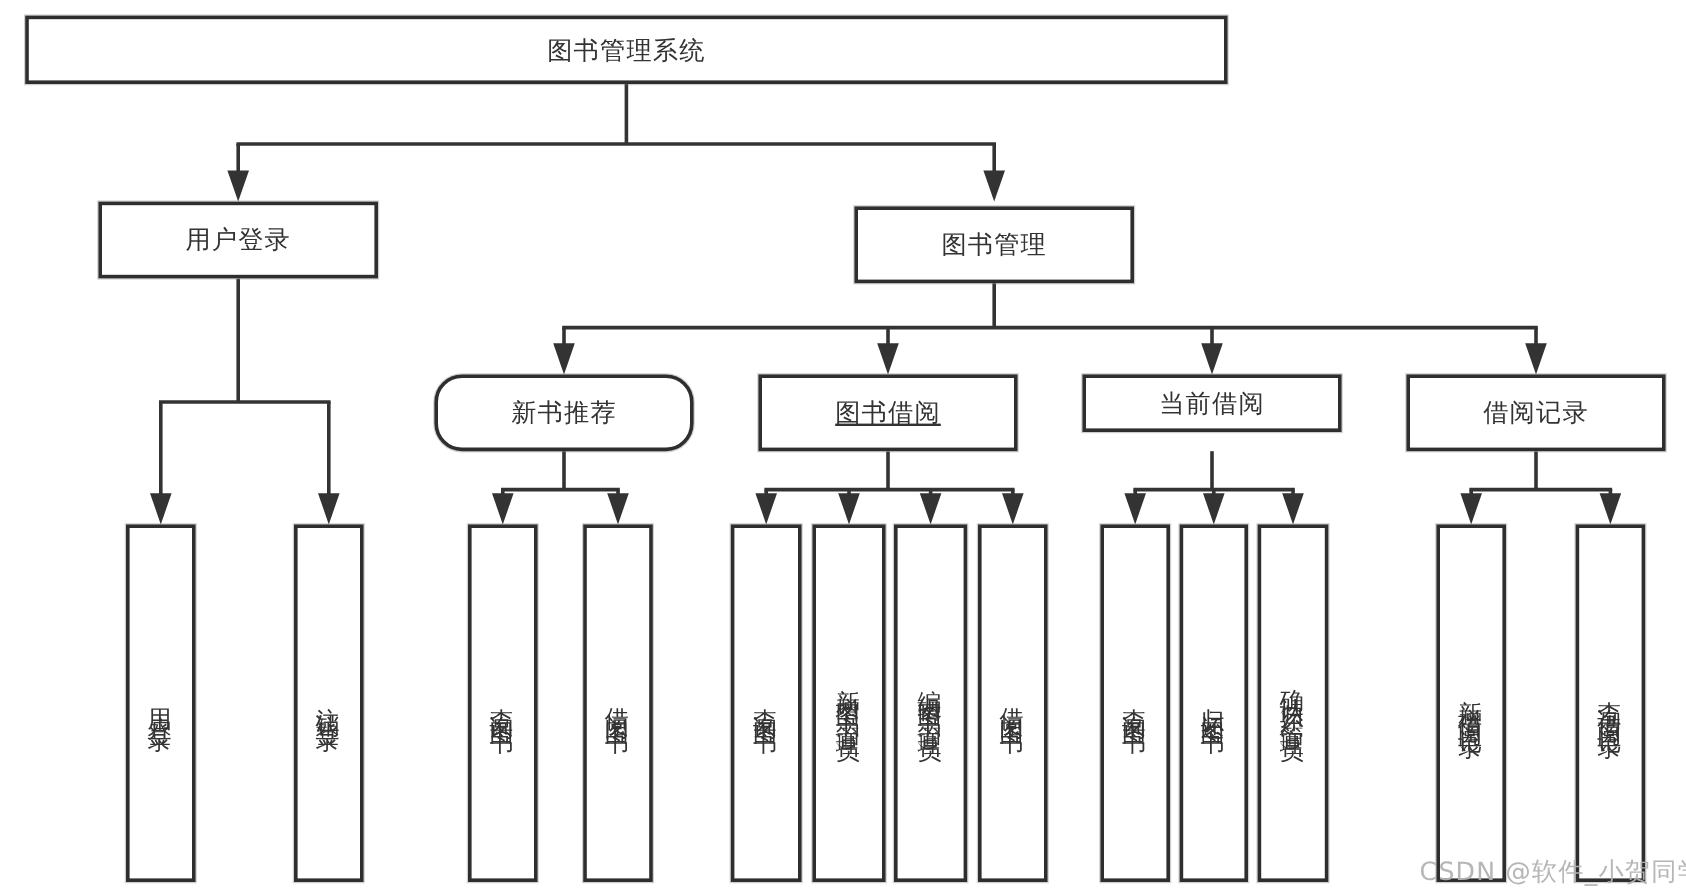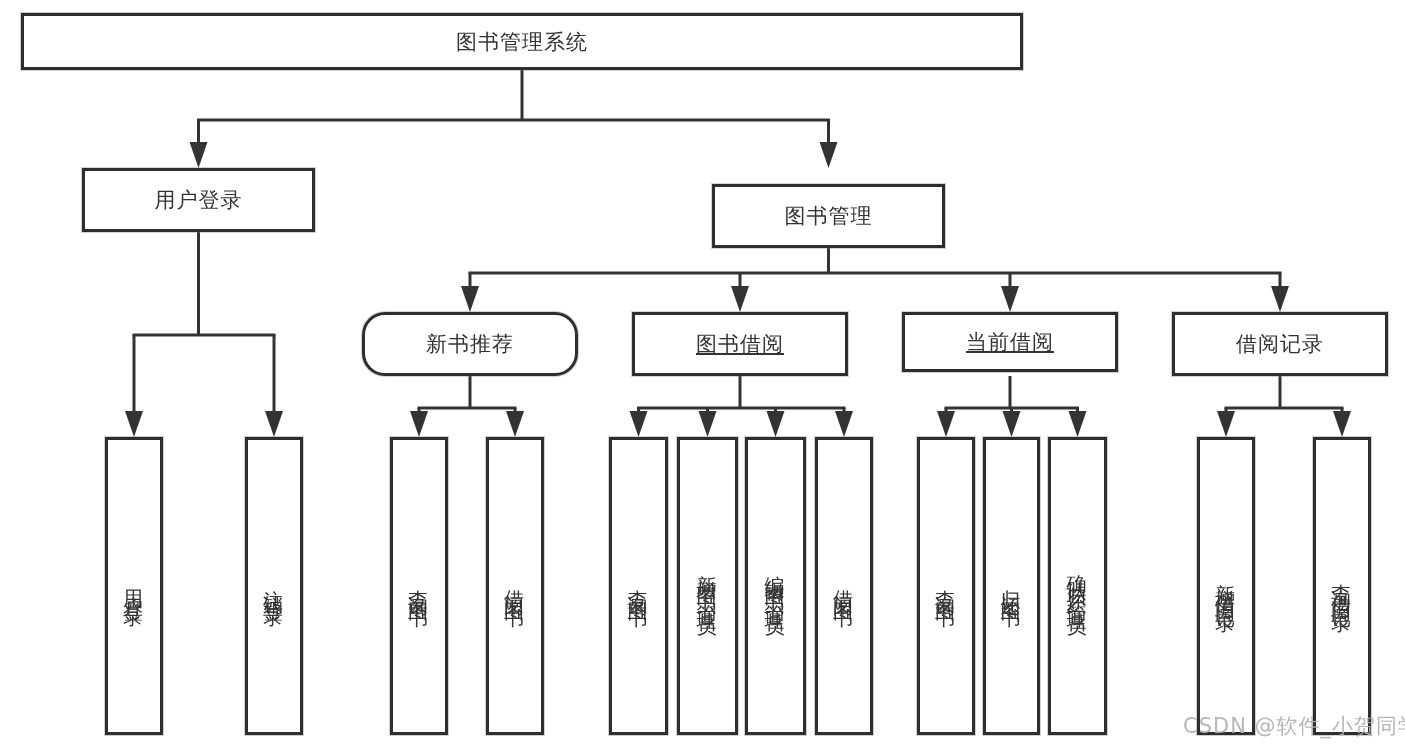--- a/index.html
+++ b/index.html
@@ -32,24 +32,24 @@
     writing-mode:vertical-rl;
     text-orientation:mixed;
     display:flex;align-items:center;justify-content:center;
     font-size:20px;letter-spacing:6px;
     z-index:2;
   }
   .leaf span{white-space:nowrap;}
   
   #n-root {left:21px; top:13px; width:1002px;height:57px;}
   #n-login{left:82px; top:168px;width:233px; height:64px;}
-  #n-mgmt {left:712px;top:184px;width:233px; height:64px;text-align:center;}
+  #n-mgmt {left:712px;top:172px;width:233px; height:64px;text-align:center;}
   #n-rec  {left:362px;top:312px;width:216px; height:64px;border-radius:23px;}
   #n-bor  {left:632px;top:312px;width:216px; height:64px;text-decoration:underline;}
-  #n-cur  {left:902px;top:312px;width:216px; height:60px;text-decoration:underline;}
+  #n-cur  {left:902px;top:312px;width:216px; height:48px;}
   #n-hist {left:1172px;top:312px;width:216px;height:64px;text-align:right;}
   
   #l1 {left:105px; width:58px;}
   #l2 {left:245px; width:58px;}
   #l3 {left:390px; width:58px;}
   #l4 {left:486px; width:58px;}
   #l5 {left:609px; width:59px;}
   #l6 {left:677px; width:61px;}
   #l7 {left:745px; width:61px;}
   #l8 {left:815px; width:58px;}

